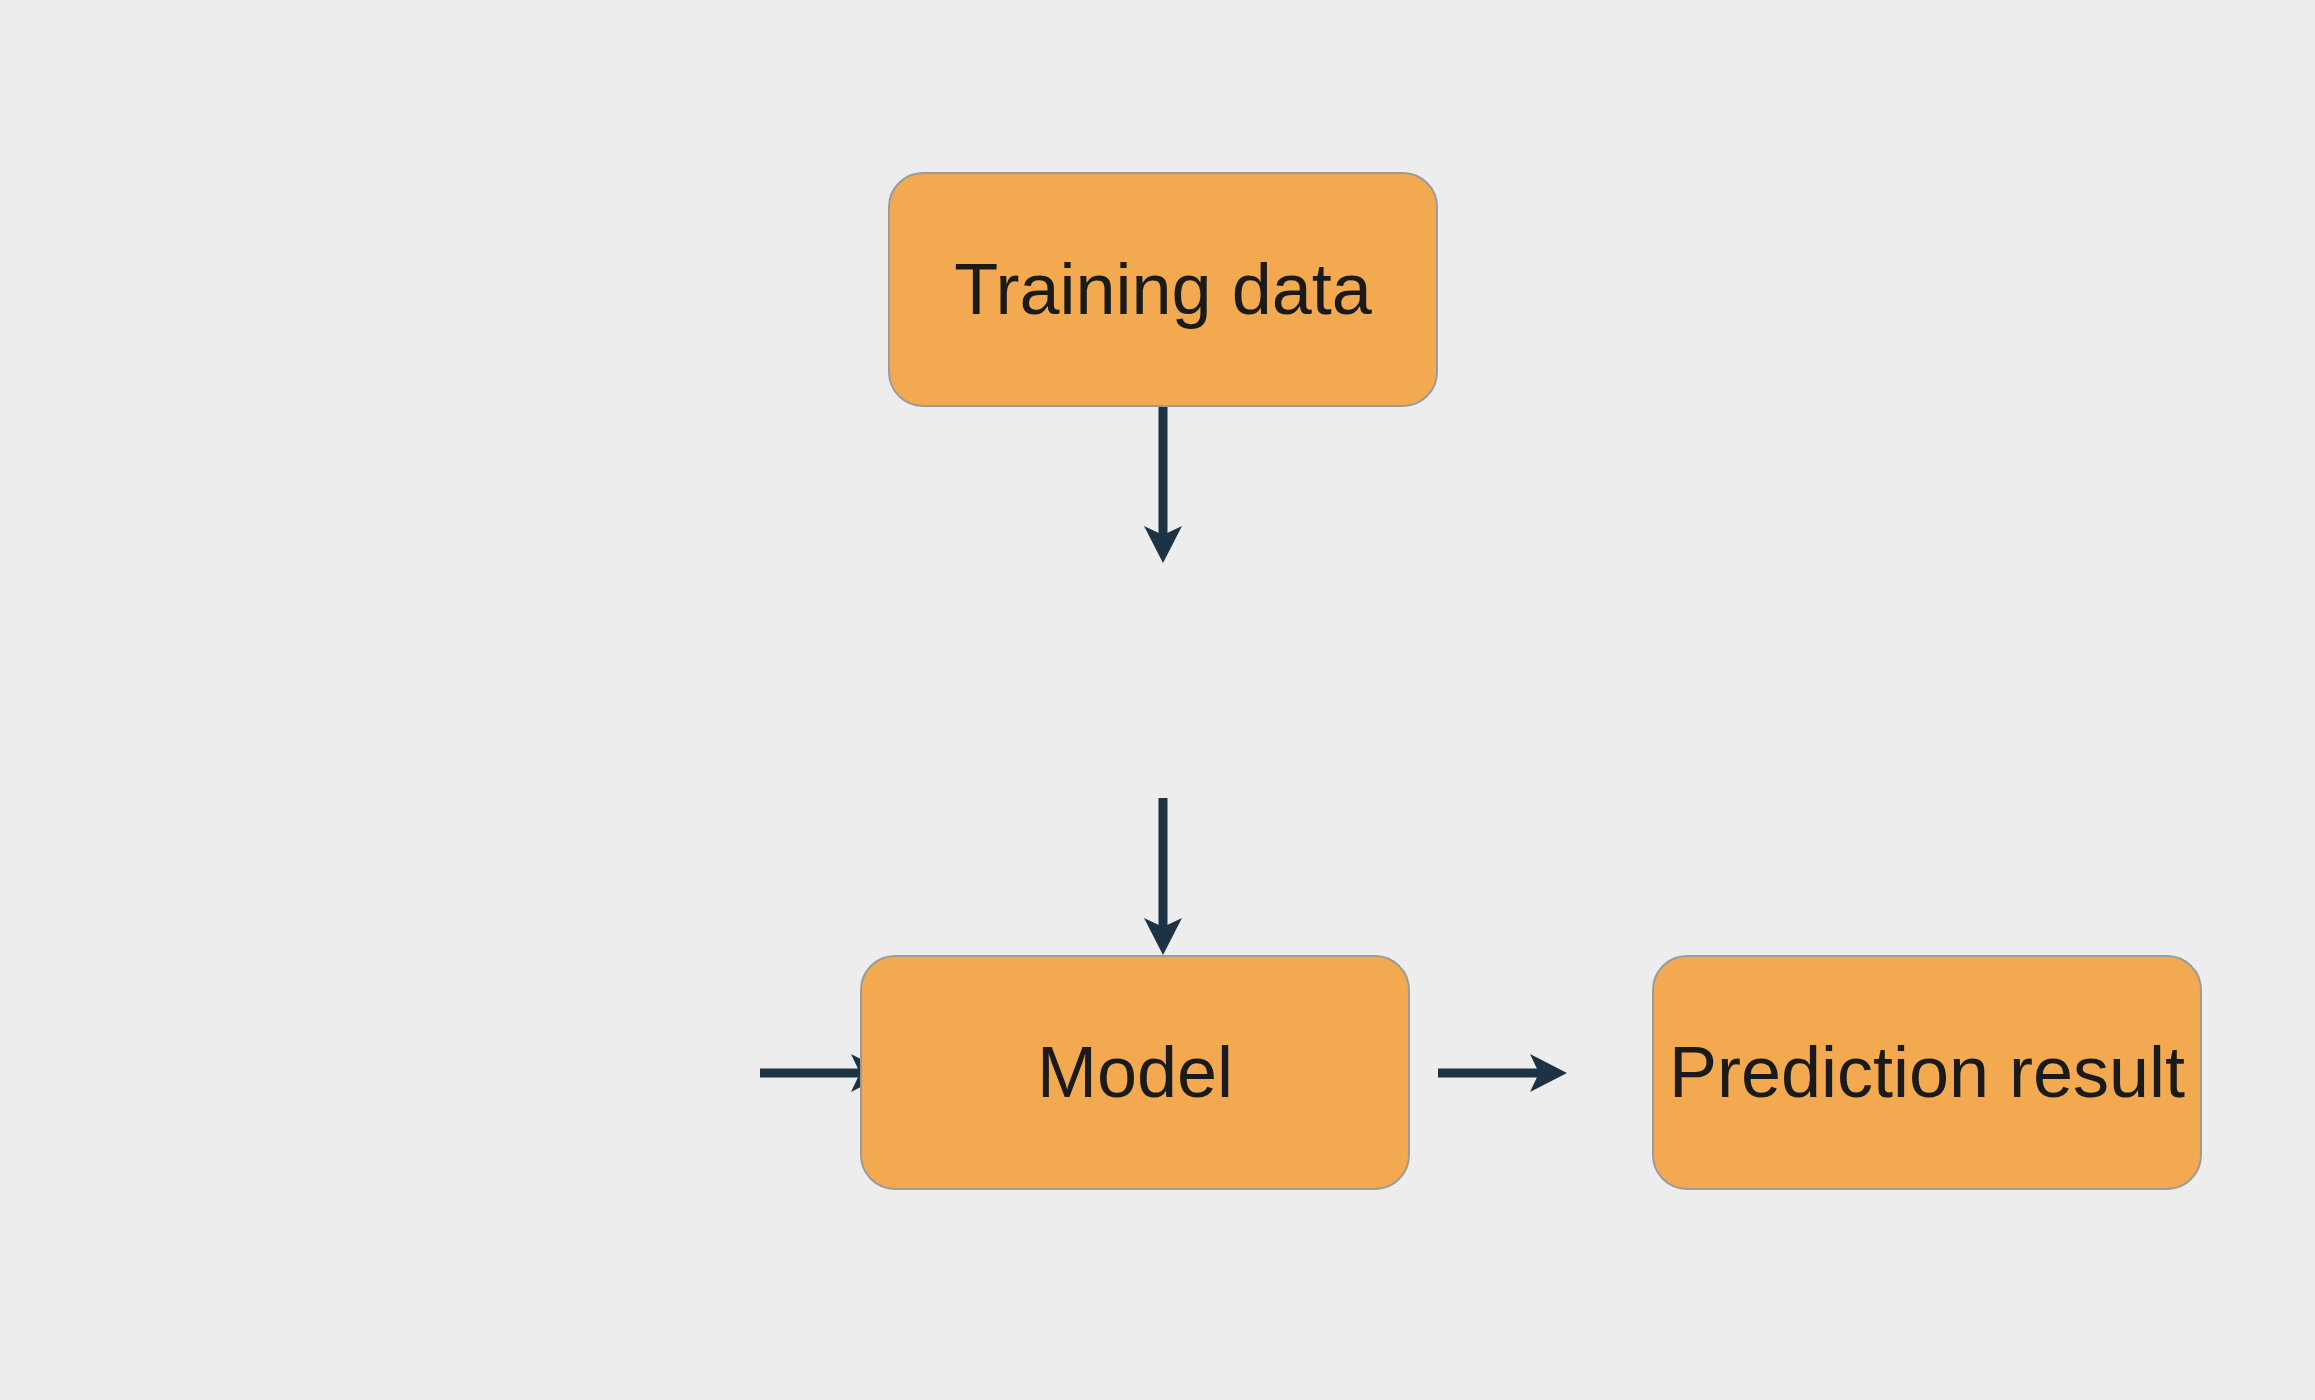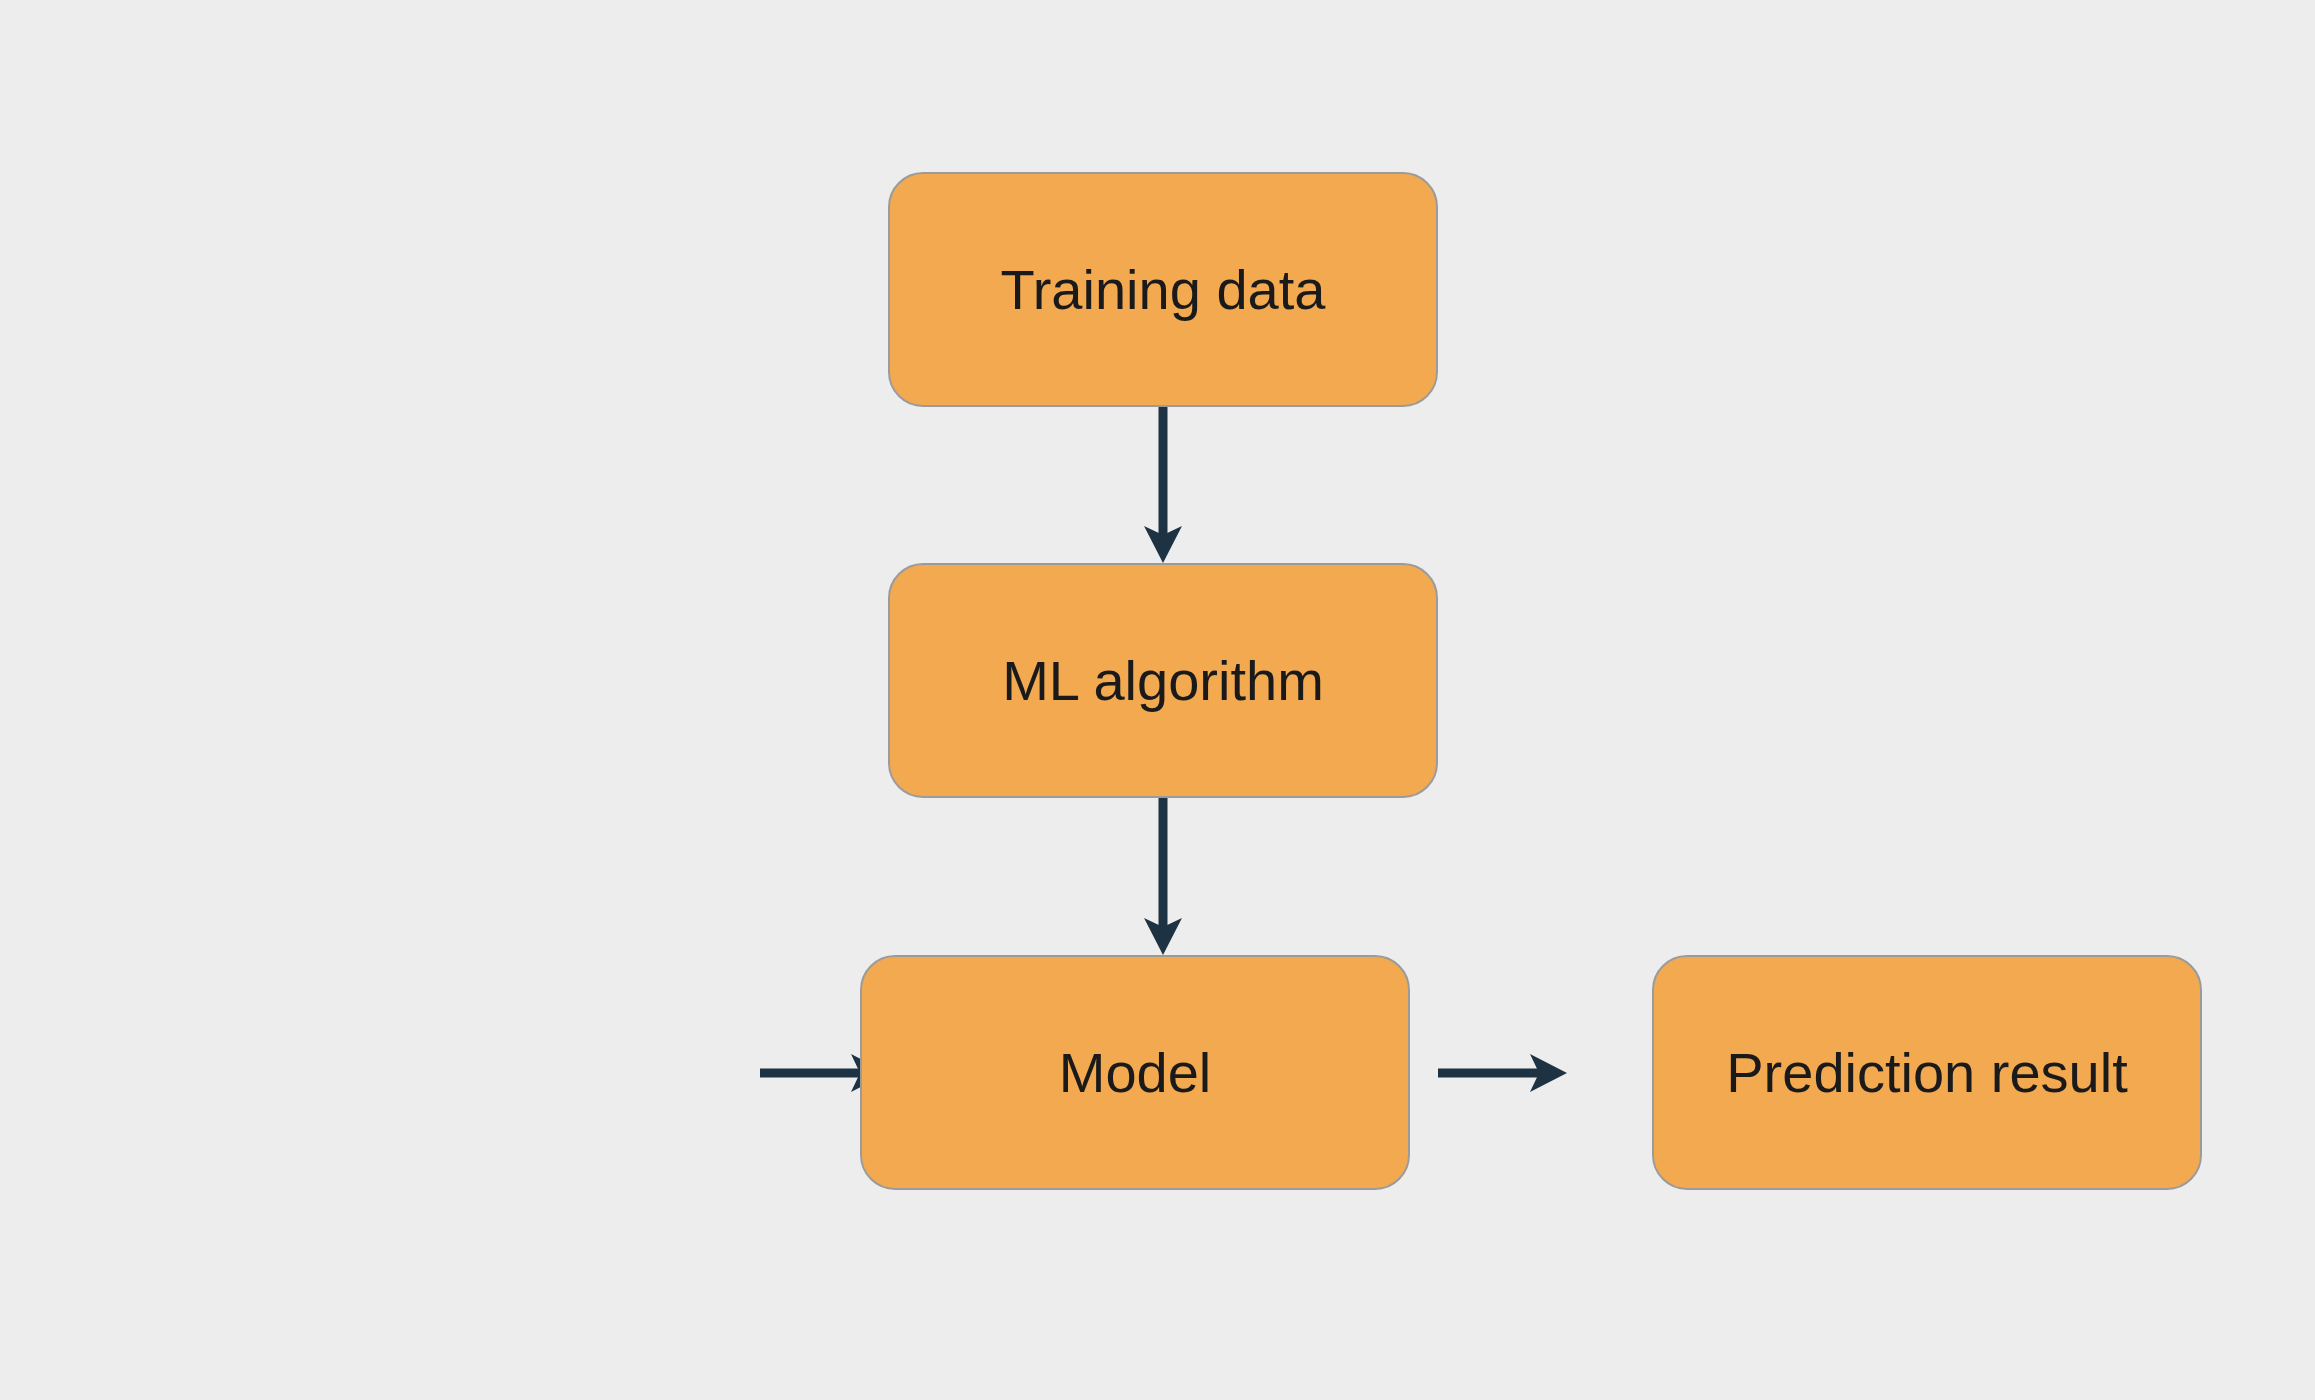--- a/index.html
+++ b/index.html
@@ -20,21 +20,21 @@
     height: 235px;
     box-sizing: border-box;
     background: var(--node-fill, #F2A950);
     border: 2px solid var(--node-border, #9B9B9B);
     border-radius: 35px;
     display: flex;
     align-items: center;
     justify-content: center;
   }
   .node .label {
-    font-size: 56px;
+    font-size: 72px;
     line-height: 1.2;
     color: var(--text, #1A1A1A);
     text-align: center;
     white-space: nowrap;
   }
   .node-training   { left: 888px;  top: 172px; }
   .node-ml         { left: 888px;  top: 563px; }
   .node-model      { left: 860px;  top: 955px; }
   .node-newdata    { left: 210px;  top: 955px; }
   .node-prediction { left: 1652px; top: 955px; }
@@ -72,23 +72,20 @@
     <g>
       <line x1="1438" y1="1073" x2="1540" y2="1073" stroke-width="9" stroke="#1D3242"></line>
       <polygon points="1567,1073 1530,1054 1539,1073 1530,1092" fill="#1D3242"></polygon>
     </g>
   </svg>
 
   <div class="node node-training">
     <span class="label">Training data</span>
   </div>
 
-  <div class="node node-ml">
-    <span class="label">ML algorithm</span>
-  </div>
 
 
   <div class="node node-model">
     <span class="label">Model</span>
   </div>
 
   <div class="node node-prediction">
     <span class="label">Prediction result</span>
   </div>
 

